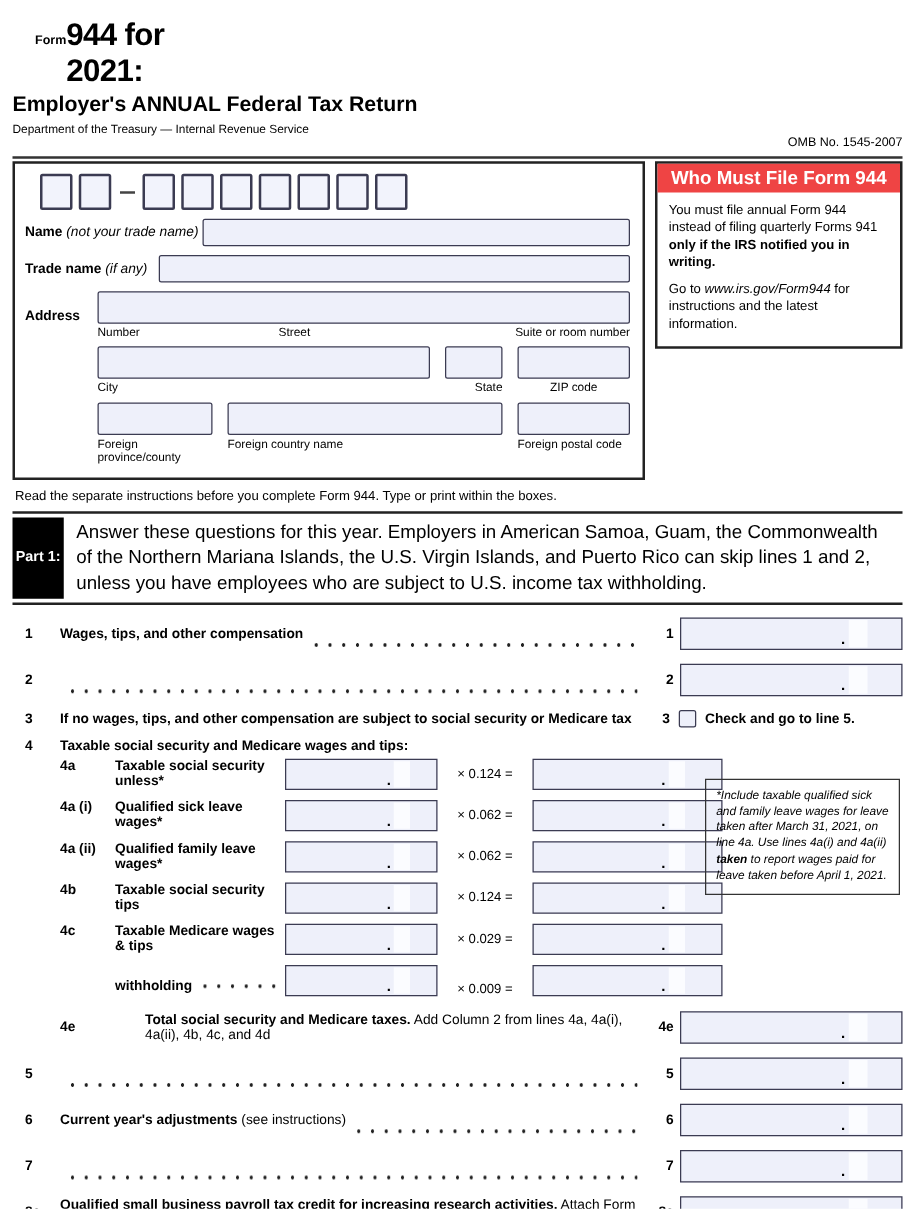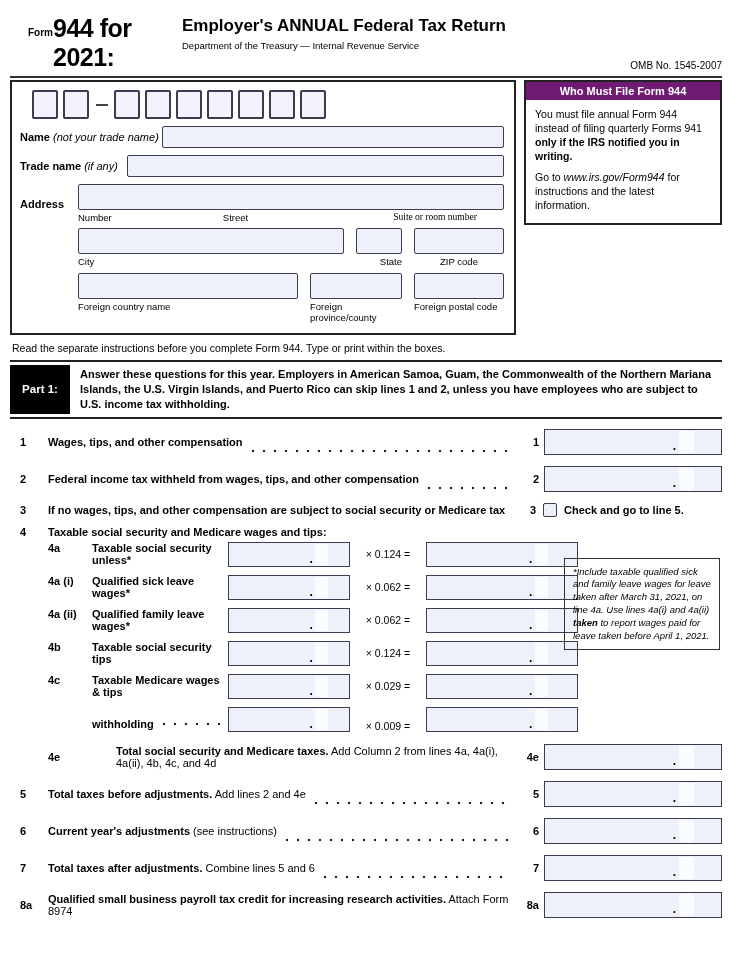--- a/index.html
+++ b/index.html
@@ -8,21 +8,21 @@
     font-family:"Liberation Sans", sans-serif;
     color:#000;
     width:730px;
   }
   .page { width:730px; height:967px; padding:14px 8px 6px 10px; position:relative; }
 
   .b { font-weight:bold; }
   .i { font-style:italic; }
 
   
-  .hdr { display:flex; align-items:flex-start; border-bottom:2px solid #333; padding-bottom:4px; }
+  .hdr { display:flex; align-items:flex-start; border-bottom:2px solid #333; padding-bottom:4px;flex-direction:column; }
   .hdr-left { display:flex; align-items:flex-start; width:172px; flex:none; padding-left:18px; }
   .hdr-form-word { font-size:10px; font-weight:bold; margin-top:13px; }
   .hdr-form-num { font-size:25px; font-weight:bold; letter-spacing:-.5px; }
   .hdr-center { flex:1; padding-top:2px; }
   .hdr-title { font-size:17px; font-weight:bold; }
   .hdr-dept { font-size:9.5px; margin-top:4px; }
   .hdr-omb { font-size:10px; flex:none; align-self:flex-end; padding-bottom:1px; }
 
   
   .topsec { display:flex; gap:8px; margin-top:2px; }
@@ -40,29 +40,29 @@
   .addr-right { flex:1; }
   .sub { font-size:9.5px; margin-top:2px; }
   .addr-r1 .fld { width:100%; }
   .addr-lblrow { display:flex; font-size:9.5px; margin-top:2px; margin-bottom:5px; }
   .addr-r2, .addr-r3 { display:flex; gap:12px; }
   .fcell { display:flex; flex-direction:column; }
   .fcell .fld { height:26px; }
 
   
   .whobox { flex:1; border:2px solid #222; align-self:flex-start; }
-  .whobox-hd { background:#701a75; color:#fff; font-size:11px; font-weight:bold; text-align:center; padding:3px 0; }
+  .whobox-hd { background:#ef4444; color:#fff; font-size:15px; font-weight:bold; text-align:center; padding:3px 0; }
   .whobox-bd { padding:8px 9px 10px 9px; font-size:10.5px; line-height:1.32; }
   .whobox-bd p + p { margin-top:8px; }
 
   
   .instr { font-size:10.5px; margin:7px 0 6px 2px; }
   .part1 { display:flex; border-top:2px solid #222; border-bottom:2px solid #222; padding:3px 0; }
-  .part1-tag { background:#000; color:#fff; font-weight:bold; font-size:11.5px; width:60px; flex:none; display:flex; align-items:center; justify-content:center; }
-  .part1-txt { font-size:11px; font-weight:bold; line-height:1.35; padding:2px 4px 2px 10px; }
+  .part1-tag { background:#000; color:#fff; font-weight:bold; font-size:11.5px; width:41px; flex:none; display:flex; align-items:center; justify-content:center; }
+  .part1-txt { font-size:15px; font-weight:normal; line-height:1.35; padding:2px 4px 2px 10px; }
 
   
   .lines { padding-top:10px; }
   .lrow { display:flex; align-items:center; margin-bottom:11px; }
   .lnum { width:38px; flex:none; font-size:11px; font-weight:bold; padding-left:10px; }
   .llbl { font-size:11px; font-weight:bold; }
   .lrest { font-weight:normal; }
   .leader { flex:1; min-width:14px; height:12px; margin:0 8px; align-self:flex-end;
             background-image:radial-gradient(circle at 2px 8px, #222 1.2px, transparent 1.6px);
             background-size:11px 12px; background-repeat:repeat-x; }
@@ -141,44 +141,44 @@
       </div>
       <div class="addr">
         <span class="addr-lbl">Address</span>
         <div class="addr-right">
           <div class="addr-r1">
               <span class="fld" style="display:block;height:26px;"></span>
             </div>
           <div class="addr-lblrow">
             <span style="width:34%;">Number</span>
             <span style="width:40%;">Street</span>
-            <span style="flex:1;text-align:left;font-family:Liberation Serif, serif;">Suite or room number</span>
+            <span style="flex:1;text-align:right;">Suite or room number</span>
           </div>
           <div class="addr-r2">
             <div class="fcell" style="flex:1;">
               <span class="fld" style="height:26px;"></span>
               <span class="sub">City</span>
             </div>
             <div class="fcell" style="width:46px;">
               <span class="fld" style="height:26px;"></span>
               <span class="sub" style="text-align:right;">State</span>
             </div>
             <div class="fcell" style="width:90px;">
               <span class="fld" style="height:26px;"></span>
               <span class="sub" style="text-align:center;">ZIP code</span>
             </div>
           </div>
           <div class="addr-r3" style="margin-top:6px;">
+            <div class="fcell" style="width:92px;">
+              <span class="fld" style="height:26px;"></span>
+              <span class="sub">Foreign province/county</span>
+            </div>
             <div class="fcell" style="flex:1;">
               <span class="fld" style="height:26px;"></span>
               <span class="sub">Foreign country name</span>
-            </div>
-            <div class="fcell" style="width:92px;">
-              <span class="fld" style="height:26px;"></span>
-              <span class="sub">Foreign province/county</span>
             </div>
             <div class="fcell" style="width:90px;">
               <span class="fld" style="height:26px;"></span>
               <span class="sub">Foreign postal code</span>
             </div>
           </div>
         </div>
       </div>
     </div>
 
@@ -206,21 +206,20 @@
       <span class="leader"></span>
       <span class="ltag">1</span>
       <span class="amt">
           <span class="cstrip"></span>
           <span class="dot">.</span>
         </span>
     </div>
 
     <div class="lrow">
       <span class="lnum">2</span>
-      <span class="llbl">Federal income tax withheld from wages, tips, and other compensation</span>
       <span class="leader"></span>
       <span class="ltag">2</span>
       <span class="amt">
           <span class="cstrip"></span>
           <span class="dot">.</span>
         </span>
     </div>
 
     <div class="lrow" style="margin-bottom:9px;">
       <span class="lnum">3</span>
@@ -345,21 +344,20 @@
       <span class="llbl" style="flex:1;"><span>Total social security and Medicare taxes.</span><span class="lrest"> Add Column 2 from lines 4a, 4a(i), 4a(ii), 4b, 4c, and 4d</span></span>
       <span class="ltag">4e</span>
       <span class="amt">
           <span class="cstrip"></span>
           <span class="dot">.</span>
         </span>
     </div>
 
     <div class="lrow">
       <span class="lnum">5</span>
-      <span class="llbl"><span>Total taxes before adjustments.</span><span class="lrest"> Add lines 2 and 4e</span></span>
       <span class="leader"></span>
       <span class="ltag">5</span>
       <span class="amt">
           <span class="cstrip"></span>
           <span class="dot">.</span>
         </span>
     </div>
 
     <div class="lrow">
       <span class="lnum">6</span>
@@ -367,21 +365,20 @@
       <span class="leader"></span>
       <span class="ltag">6</span>
       <span class="amt">
           <span class="cstrip"></span>
           <span class="dot">.</span>
         </span>
     </div>
 
     <div class="lrow">
       <span class="lnum">7</span>
-      <span class="llbl"><span>Total taxes after adjustments.</span><span class="lrest"> Combine lines 5 and 6</span></span>
       <span class="leader"></span>
       <span class="ltag">7</span>
       <span class="amt">
           <span class="cstrip"></span>
           <span class="dot">.</span>
         </span>
     </div>
 
     <div class="lrow">
       <span class="lnum">8a</span>

